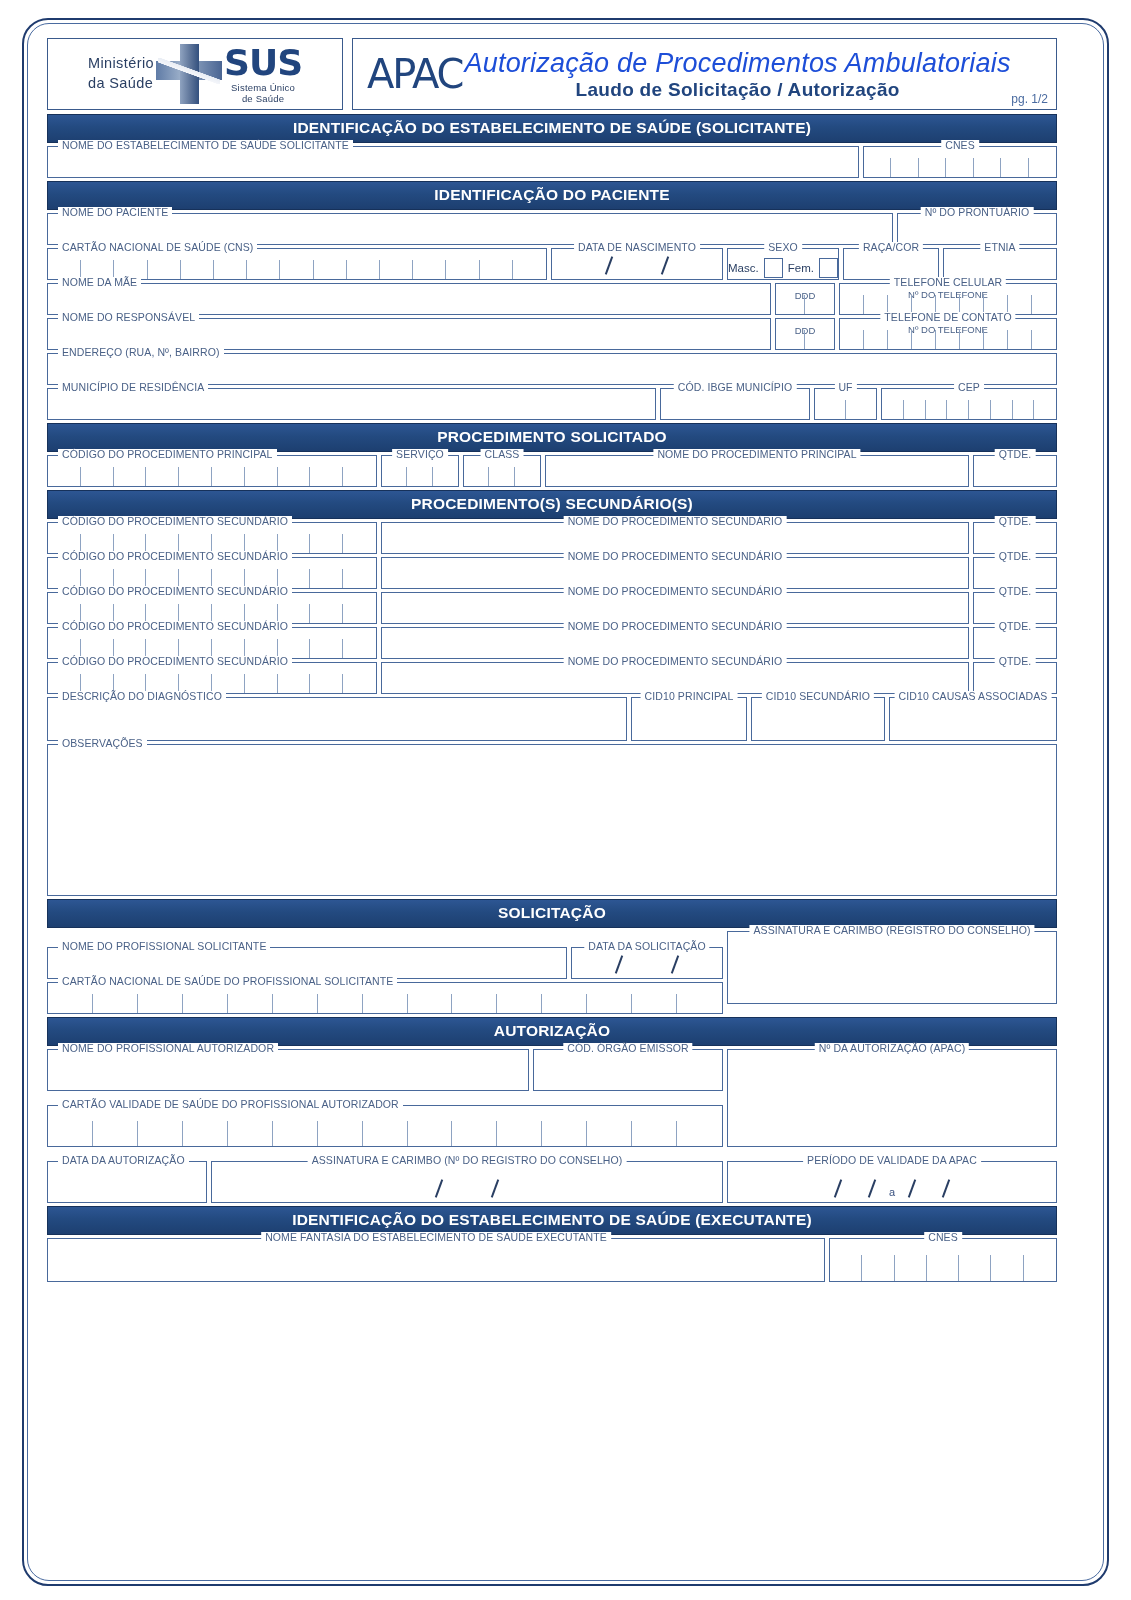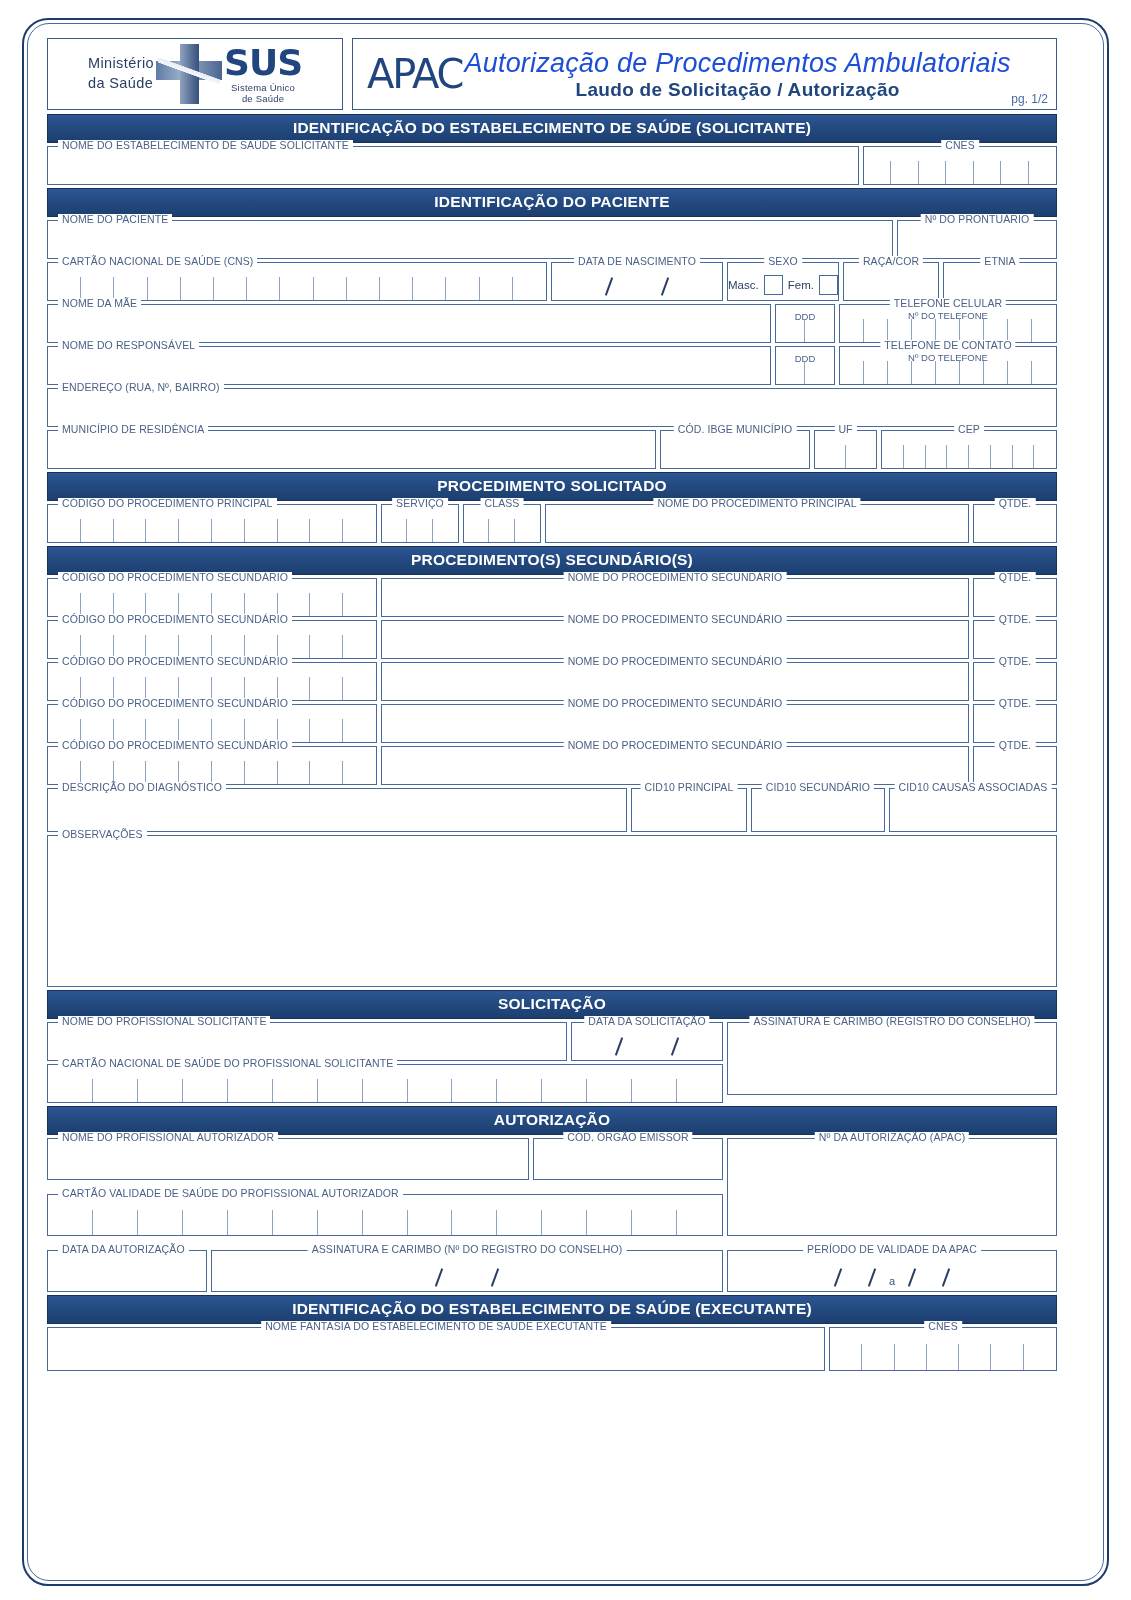--- a/index.html
+++ b/index.html
@@ -86,21 +86,21 @@
     padding: 4px 0 5px; margin-top: 3px;
     border: 1px solid #16315a;
   }
 
   
   .row { display: flex; gap: 4px; margin-top: 3px; }
   .fld {
     position: relative;
     border: 1.1px solid #49699b;
     background: #fff;
-    height: 39px;
+    height: 32px;
   }
   .fld > .lbl {
     position: absolute; top: -7px; left: 10px;
     background: #fff; padding: 0 4px;
     font-size: 10.5px; color: #4a6187; white-space: nowrap;
     letter-spacing: .1px; line-height: 1;
   }
   .fld > .lbl.ctr { left: 50%; transform: translateX(-50%); }
   
   .fld::before {
@@ -522,21 +522,21 @@
     </div>
     <div class="row">
       <div class="fld" style="flex:1;height:152px">
         <span class="lbl">OBSERVAÇÕES</span>
       </div>
     </div>
 
     <div class="bar">SOLICITAÇÃO</div>
     <div class="row">
       <div style="flex:1">
-        <div class="row" style="margin-top:0">
+        <div class="row" style="margin-top:16px">
           <div class="fld" style="flex:1">
             <span class="lbl">NOME DO PROFISSIONAL SOLICITANTE</span>
           </div>
           <div class="fld" style="width:152px">
             <span class="lbl ctr">DATA DA SOLICITAÇÃO</span>
             <span class="dates">
               <span class="slashmark"></span>
                 <span class="slashmark"></span>
             </span>
           </div>

